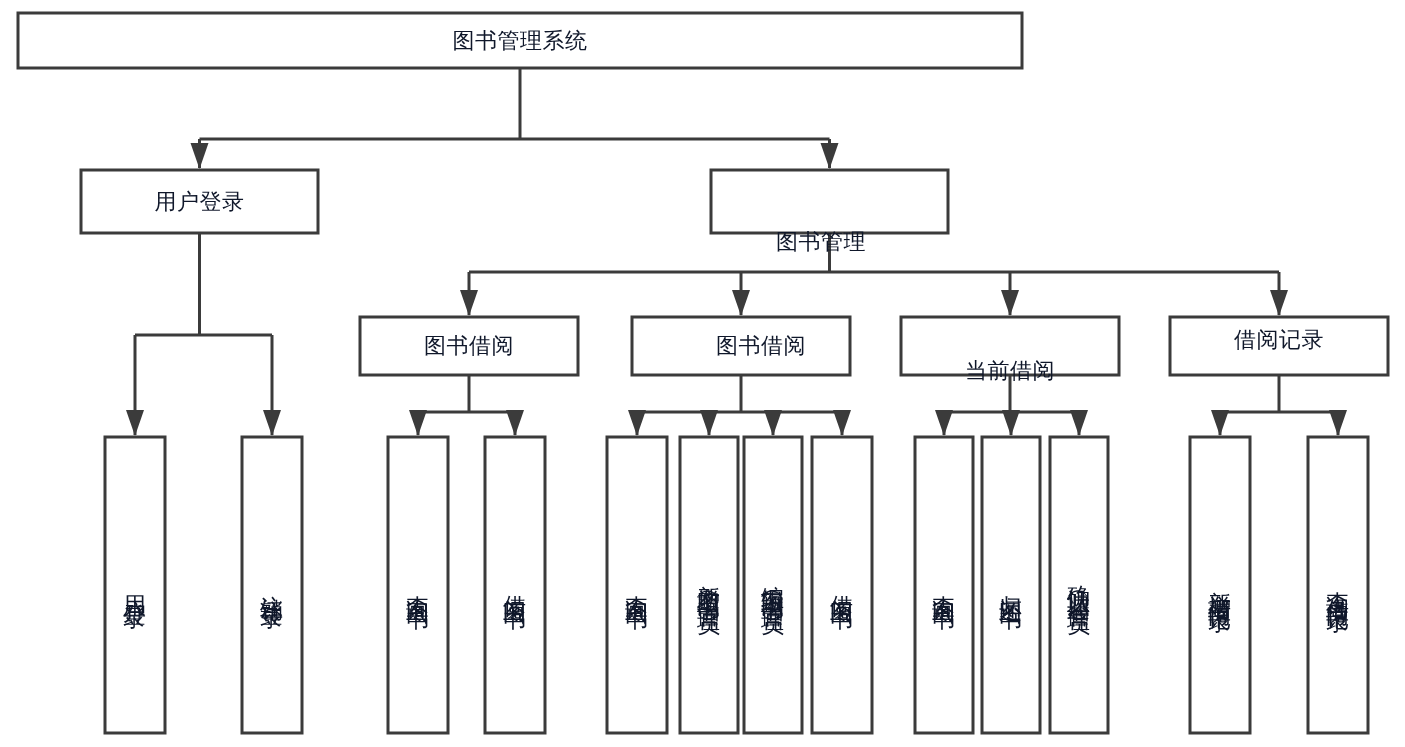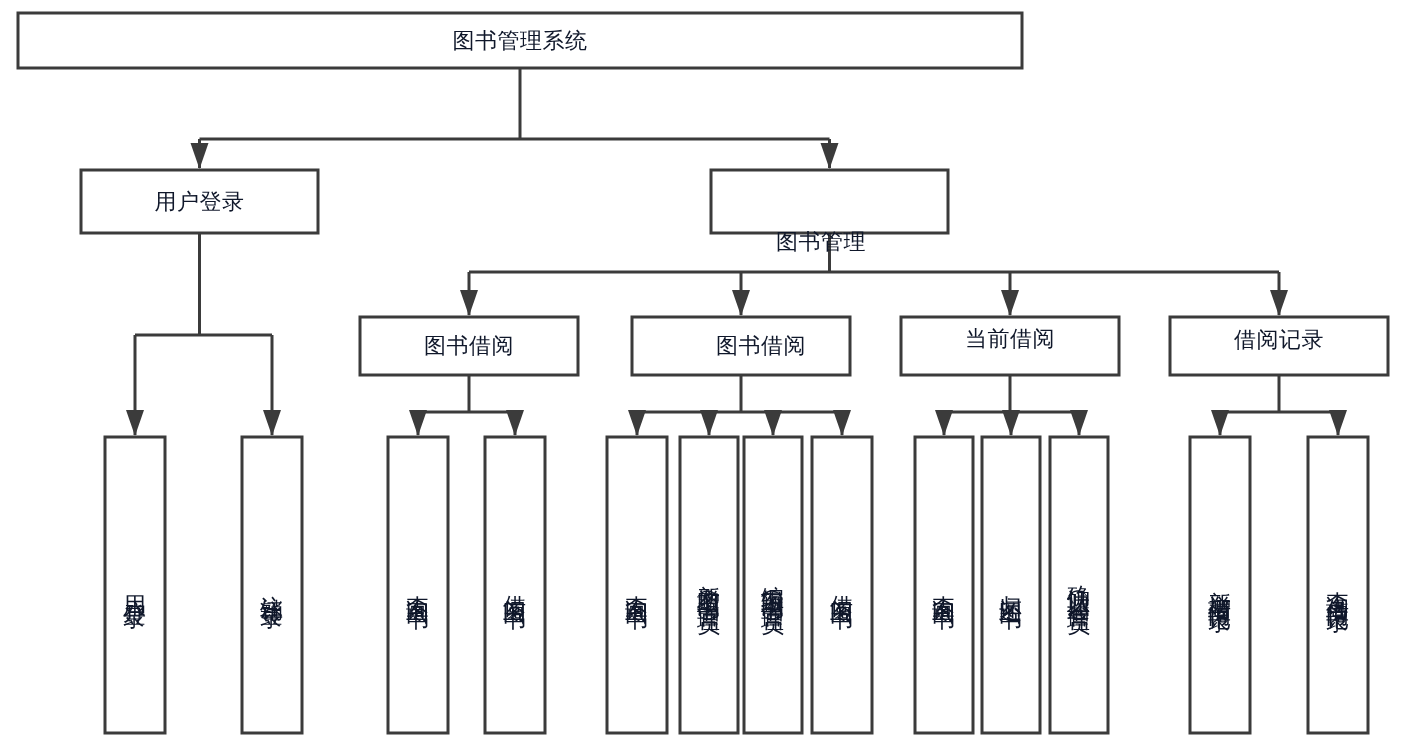--- a/index.html
+++ b/index.html
@@ -157,21 +157,21 @@
         <rect x="1308" y="437" width="60" height="296" class="node-box-leaf"></rect>
       </g>
   </svg>
 
   <div id="label-layer">
       <div class="node-label" style="left: 18px; top: 13px; width: 1004px; height: 55px;">图书管理系统</div>
       <div class="node-label" style="left: 81px; top: 170px; width: 237px; height: 63px;">用户登录</div>
       <div class="node-label" style="left: 711px; top: 170px; width: 220px; height: 63px; margin-top: 40px;">图书管理</div>
       <div class="node-label" style="left: 360px; top: 317px; width: 218px; height: 58px;">图书借阅</div>
       <div class="node-label" style="left: 632px; top: 317px; width: 218px; height: 58px; padding-left: 20px;">图书借阅</div>
-      <div class="node-label" style="left: 901px; top: 302px; width: 218px; height: 74px;">当前借阅</div>
+      <div class="node-label" style="left: 901px; top: 334px; width: 218px; height: 74px;">当前借阅</div>
       <div class="node-label" style="left: 1170px; top: 317px; width: 218px; height: 46px; text-align: center;">借阅记录</div>
       <div class="node-label leaf" style="left: 105px; top: 437px; width: 60px; height: 296px;">用户登录</div>
       <div class="node-label leaf" style="left: 242px; top: 437px; width: 60px; height: 296px;">注销登录</div>
       <div class="node-label leaf" style="left: 388px; top: 437px; width: 60px; height: 296px;">查询图书</div>
       <div class="node-label leaf" style="left: 485px; top: 437px; width: 60px; height: 296px;">借阅图书</div>
       <div class="node-label leaf" style="left: 607px; top: 437px; width: 60px; height: 296px;">查询图书</div>
       <div class="node-label leaf" style="left: 680px; top: 437px; width: 58px; height: 296px;">新增图书（管理员）</div>
       <div class="node-label leaf" style="left: 744px; top: 437px; width: 58px; height: 296px;">编辑图书（管理员）</div>
       <div class="node-label leaf" style="left: 812px; top: 437px; width: 60px; height: 296px;">借阅图书</div>
       <div class="node-label leaf" style="left: 915px; top: 437px; width: 58px; height: 296px;">查询图书</div>

